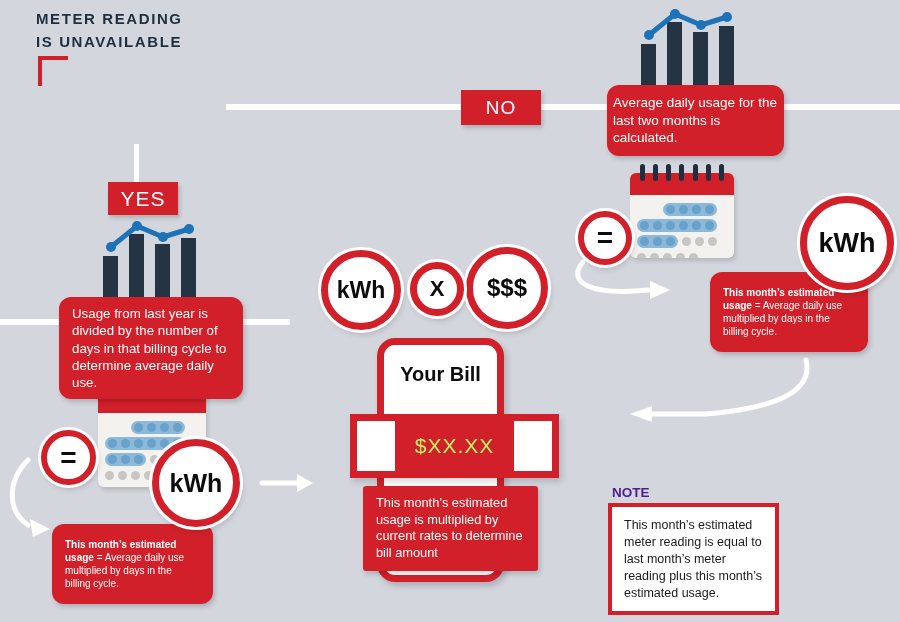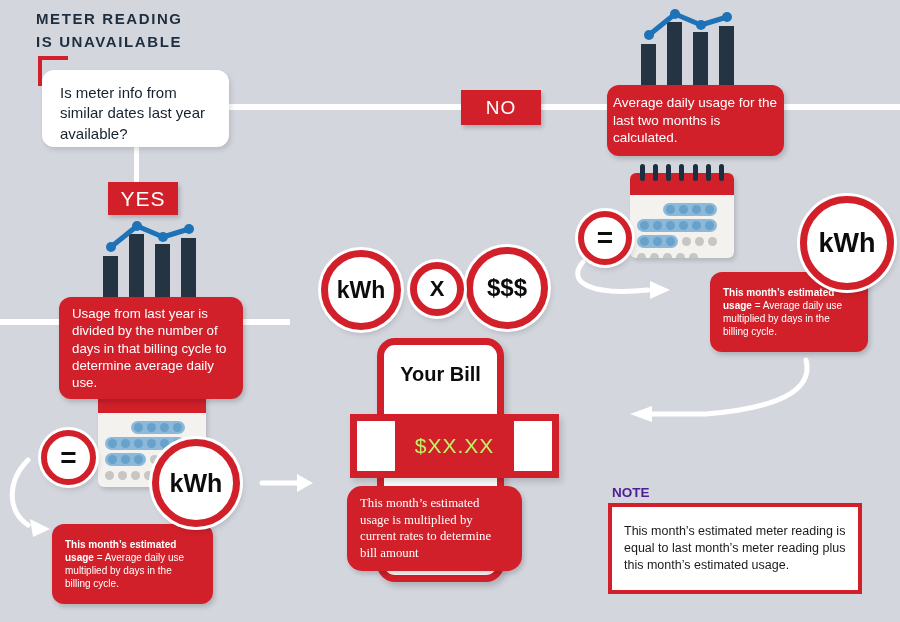--- a/index.html
+++ b/index.html
@@ -86,22 +86,22 @@
     position:absolute; z-index:3; background:#d2202a; color:#fff;
     border-radius:12px; box-sizing:border-box; padding:14px 13px;
     font-size:10px; line-height:1.3;
     box-shadow:2px 3px 5px rgba(0,0,0,0.18);
   }
   .red-box .bold { font-weight:bold; }
   #box-no-calc  { left:607px; top:85px;  width:177px; padding:9px 6px; font-size:13.5px; }
   #box-yes-calc { left:59px;  top:297px; width:184px; padding:8px 13px; font-size:13.3px; }
   #box-est-right{ left:710px; top:272px; width:158px; }
   #box-est-left { left:52px;  top:524px; width:161px; }
-  #box-bill-desc{ left:347px; top:486px; width:175px; z-index:4; border-radius:15px;
-                  padding:9px 13px; font-size:12.8px;font-family:Liberation Serif, serif; }
+  #box-bill-desc{ left:363px; top:486px; width:175px; z-index:4; border-radius:3px;
+                  padding:9px 13px; font-size:12.8px; }
 
   
   #bill-card {
     position:absolute; left:377px; top:338px; width:127px; height:244px; z-index:2;
     background:#fff; border:7px solid #d2202a; border-radius:18px; box-sizing:border-box;
     box-shadow:3px 4px 6px rgba(0,0,0,0.18);
   }
   #bill-title { margin-top:18px; text-align:center; font-size:20px; font-weight:bold; color:#0c0c0c; }
   #bill-banner {
     position:absolute; left:350px; top:414px; width:209px; height:64px; z-index:3;
@@ -112,23 +112,23 @@
   #bill-amount {
     background:#d2202a; color:#bef264; font-weight:normal; font-size:21px;
     width:119px; height:50px; display:flex; align-items:center; justify-content:center;
     letter-spacing:1px;
   }
 
   
   #note-label { position:absolute; left:612px; top:485px; z-index:2;
                 font-size:13.5px; font-weight:bold; color:#4c1d95; }
   #note-box {
-    position:absolute; left:608px; top:503px; width:254px; z-index:2;
+    position:absolute; left:608px; top:503px; width:171px; z-index:2;
     background:#fff; border:4px solid #d2202a; box-sizing:border-box;
-    padding:16px 12px; color:#1a1a1a; font-size:12.5px; line-height:1.35;
+    padding:10px 12px; color:#1a1a1a; font-size:12.5px; line-height:1.35;
   }
 </style>
 </head>
 <body>
 
 <div id="canvas">
 
   <div class="hline" id="hline-top"></div>
   <div class="hline" id="hline-left"></div>
   <div class="vline" id="vline-question-yes"></div>
@@ -146,21 +146,20 @@
       <polygon points="30,519 33,537 50,529"></polygon>
       <polygon points="297,474 297,492 313,483"></polygon>
     </g>
   </svg>
 
   <div id="page-title">
     <div>METER READING</div>
     <div>IS UNAVAILABLE</div>
   </div>
   <div id="corner-bracket"></div>
-  <div id="question-box">Is meter info from similar dates last year available?</div>
 
   <div class="badge" id="no-badge">NO</div>
   <div class="badge" id="yes-badge">YES</div>
 
   <svg class="chart" id="chart-right" viewBox="0 0 100 80">
     <g fill="#253442">
       <rect x="4" y="38" width="15" height="42"></rect>
       <rect x="30" y="16" width="15" height="64"></rect>
       <rect x="56" y="26" width="15" height="54"></rect>
       <rect x="82" y="20" width="15" height="60"></rect>

